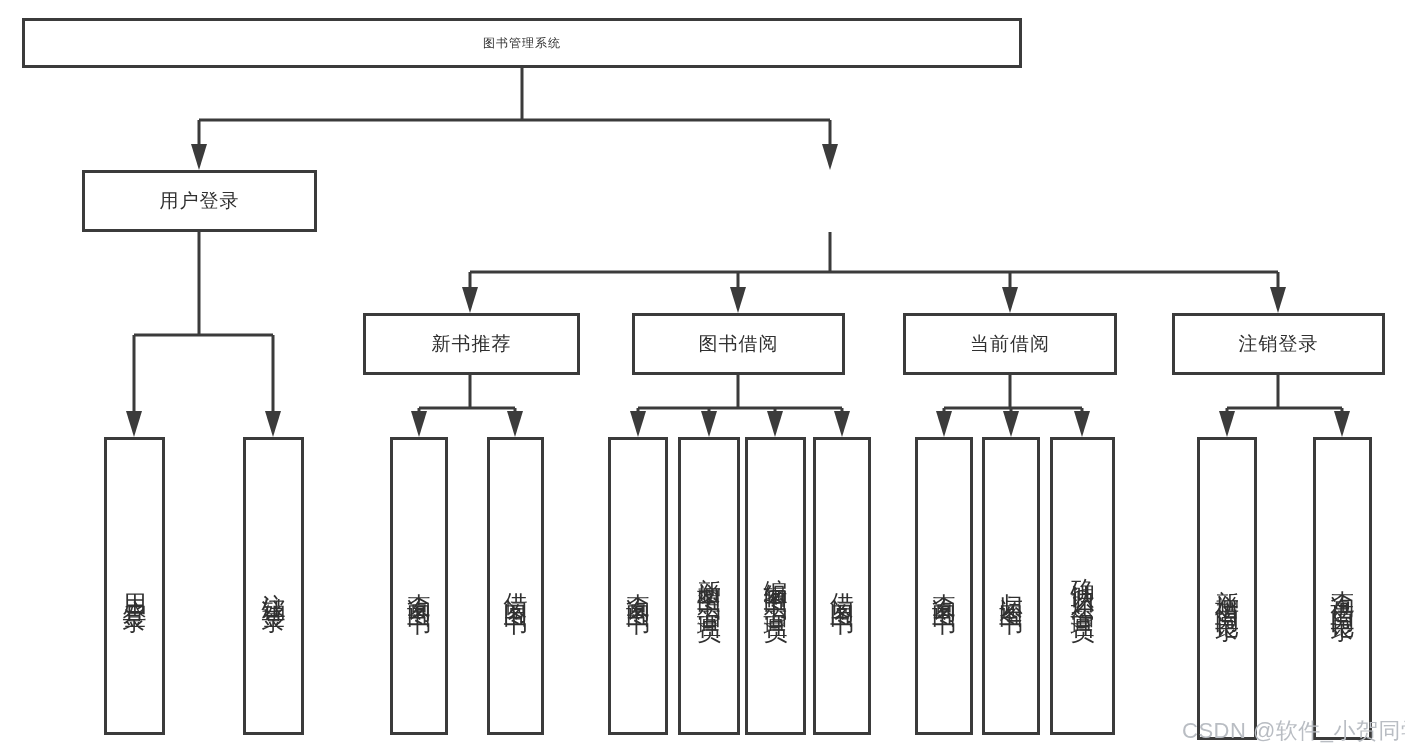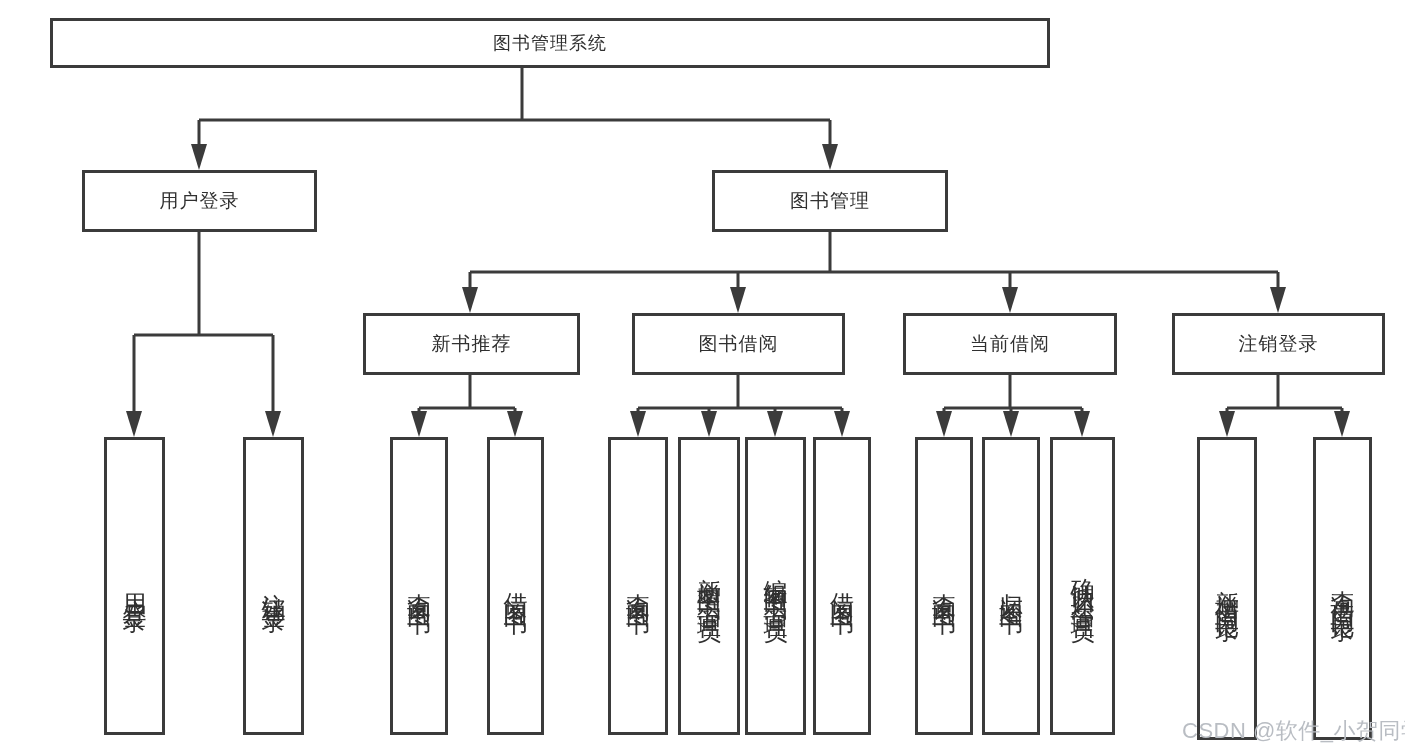--- a/index.html
+++ b/index.html
@@ -25,21 +25,21 @@
     background: var(--box-bg, #ffffff);
     border: 3px solid var(--line, #3b3b3b);
     box-sizing: border-box;
     display: flex;
     align-items: center;
     justify-content: center;
     color: var(--text, #303030);
     z-index: 1;
   }
   .h-node { font-size: 19px; letter-spacing: 1px; }
-  .root-node { font-size: 18px; letter-spacing: 1px; margin-left: 28px; }
+  .root-node { font-size: 12px; letter-spacing: 1px; }
   .v-node {
     writing-mode: vertical-rl;
     font-size: 24px;
     letter-spacing: 6px;
     line-height: 1;
   }
 
   
   .n-root        { left: 22px;   top: 18px;  width: 1000px; height: 50px; }
   .n-user-login  { left: 82px;   top: 170px; width: 235px;  height: 62px; }
@@ -112,21 +112,20 @@
     <polygon class="arrowhead" points="936,411 952,411 944,437"></polygon>
     <polygon class="arrowhead" points="1003,411 1019,411 1011,437"></polygon>
     <polygon class="arrowhead" points="1074,411 1090,411 1082,437"></polygon>
     <polygon class="arrowhead" points="1219,411 1235,411 1227,437"></polygon>
     <polygon class="arrowhead" points="1334,411 1350,411 1342,437"></polygon>
   </svg>
 
   <div class="node root-node n-root">图书管理系统</div>
 
   <div class="node h-node n-user-login">用户登录</div>
-  <div class="node h-node n-book-mgmt">图书管理</div>
 
   <div class="node h-node n-new-rec">新书推荐</div>
   <div class="node h-node n-borrow">图书借阅</div>
   <div class="node h-node n-current">当前借阅</div>
   <div class="node h-node n-records">注销登录</div>
 
   <div class="node v-node l-user-login">用户登录</div>
   <div class="node v-node l-logout">注销登录</div>
 
   <div class="node v-node l-rec-query">查询图书</div>

